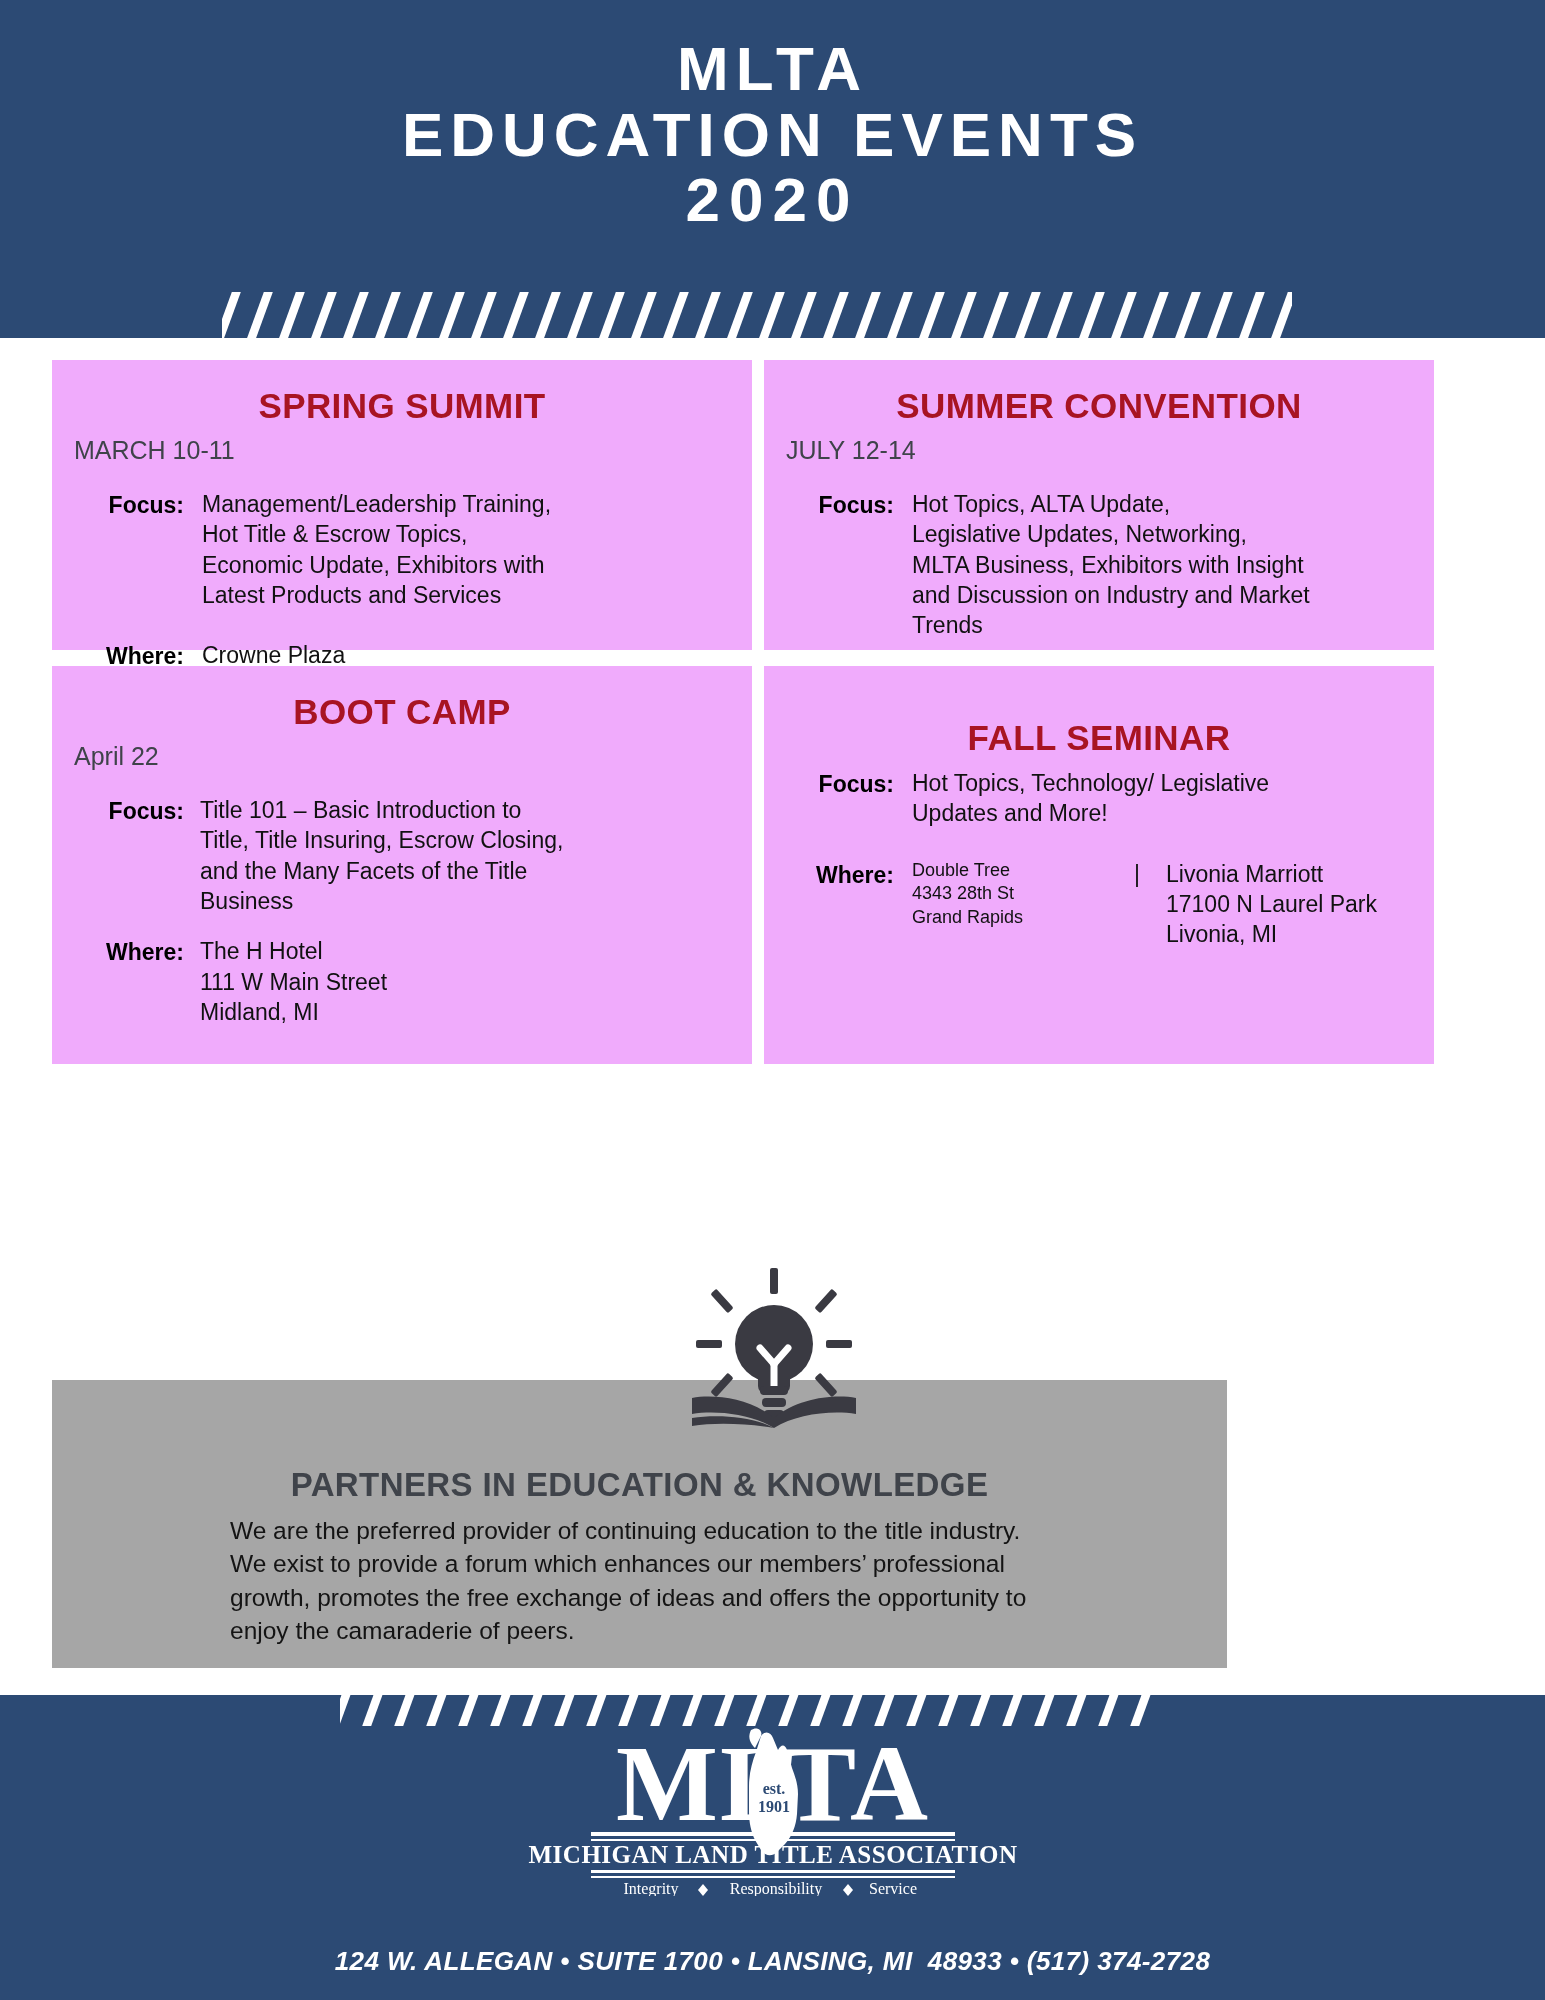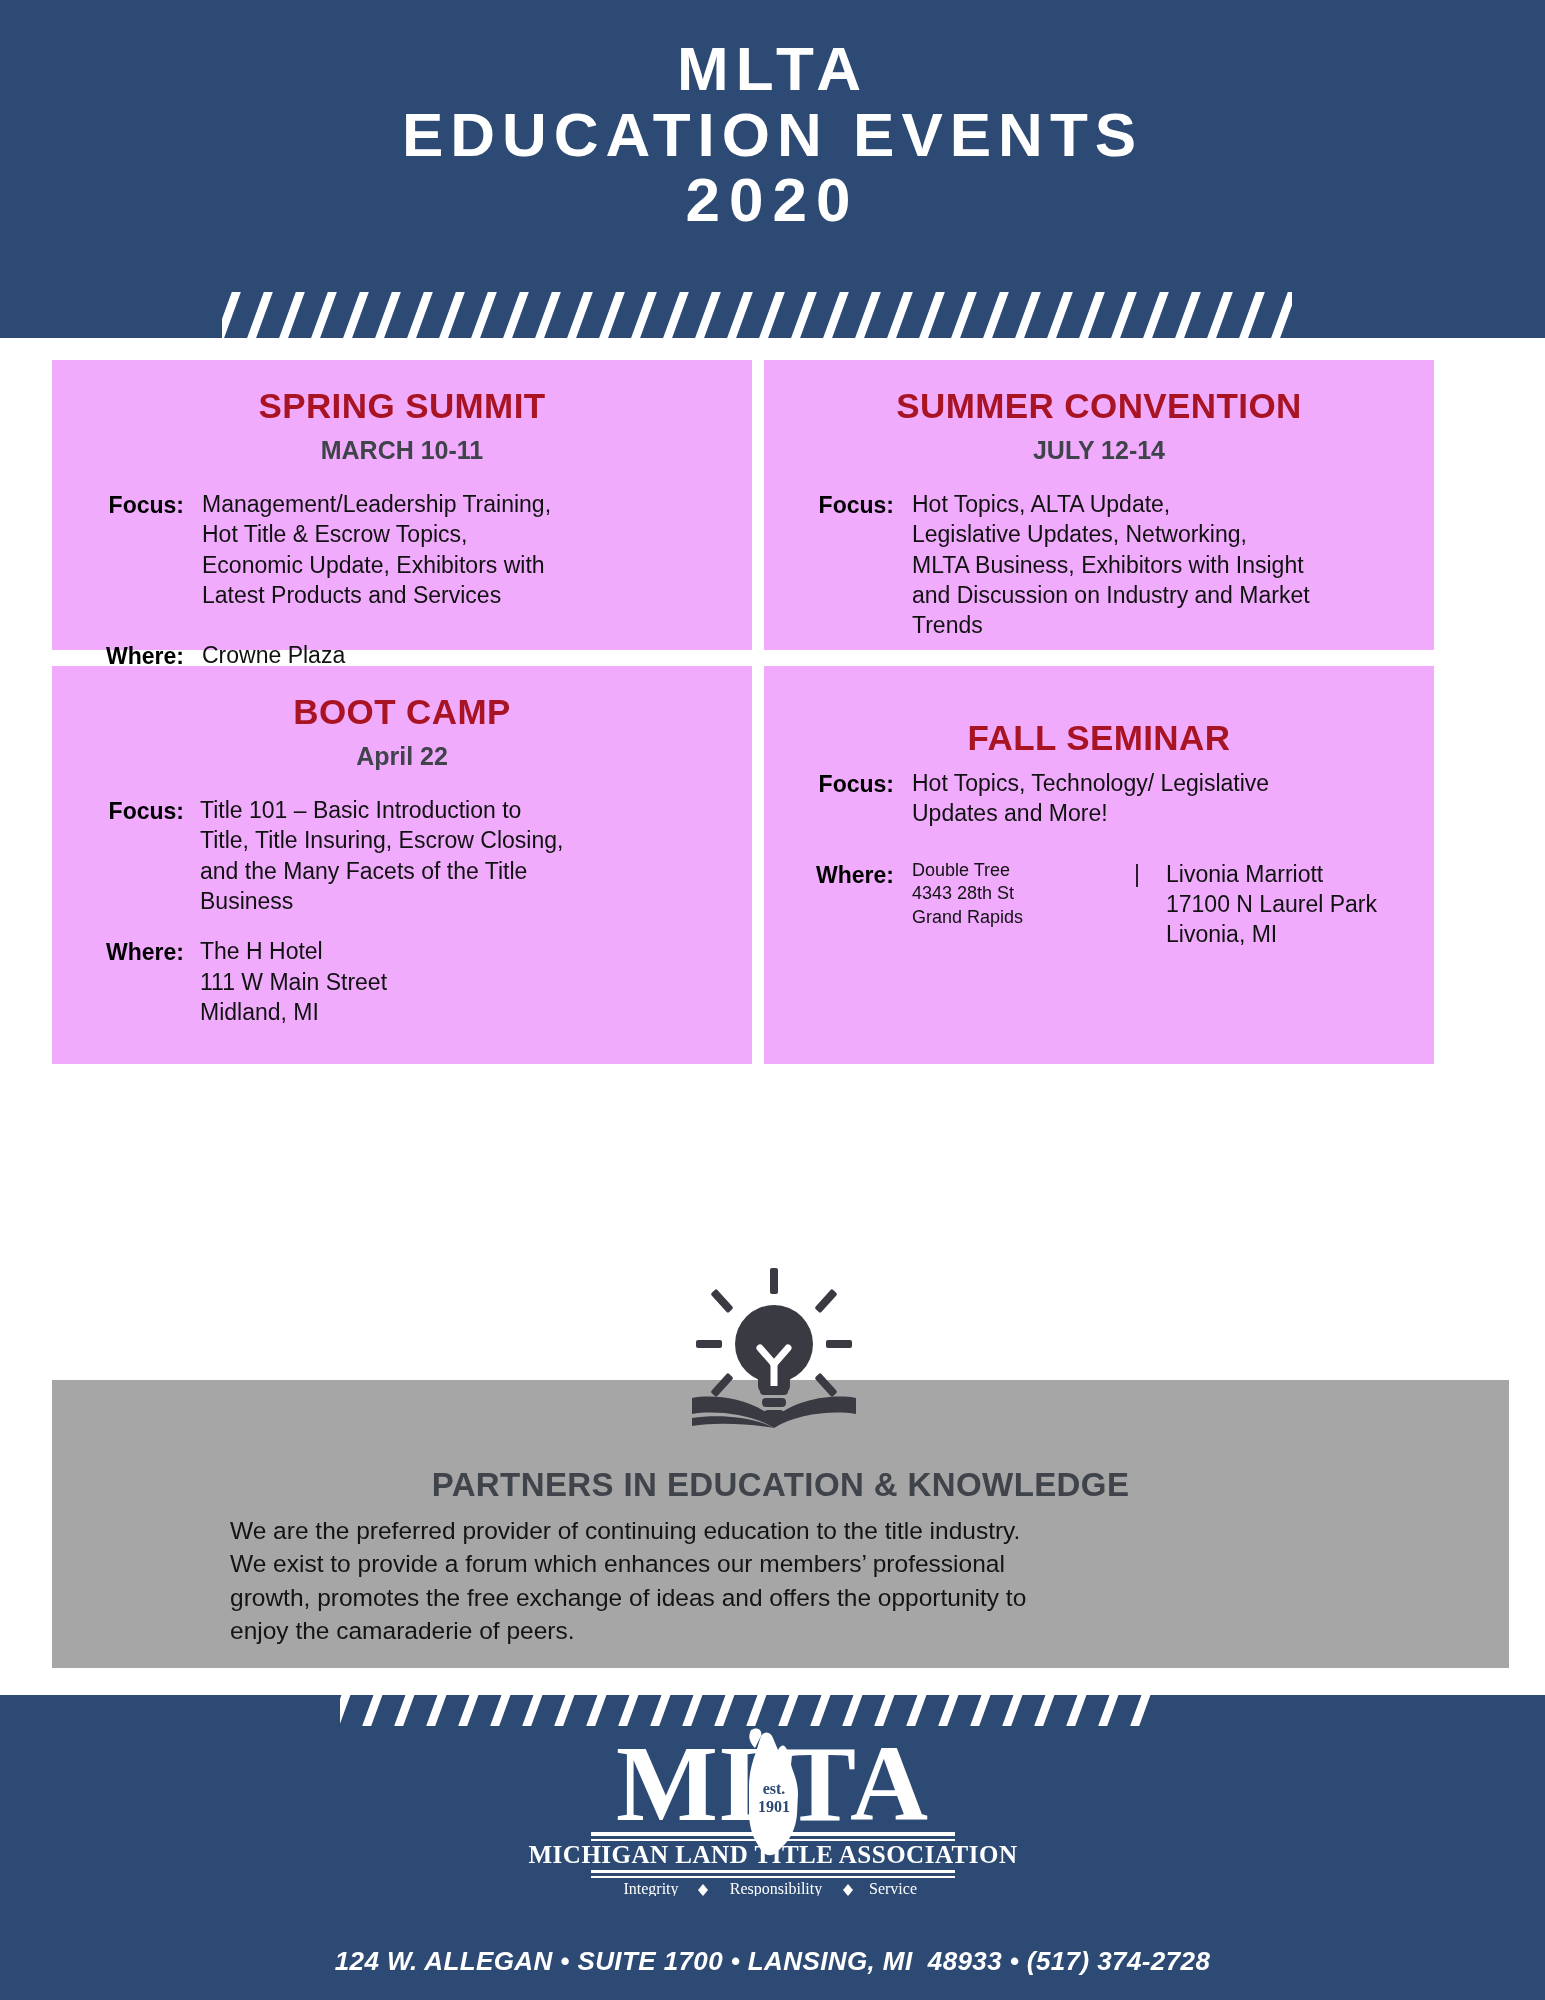--- a/index.html
+++ b/index.html
@@ -97,23 +97,23 @@
 
   .card-title {
     text-align: center;
     color: #a81423;
     font-weight: 700;
     font-size: 35px;
     letter-spacing: 0.4px;
     margin: 0 0 10px 0;
   }
   .card-date {
-    text-align: center;
+    text-align: left;
     color: #3f434a;
-    font-weight: 700;
+    font-weight: 400;
     font-size: 25px;
     margin: 0 0 24px 0;
   }
   .card-date.mixed { font-size: 25px; }
   .card-date.fall { font-size: 25px; letter-spacing: 0.5px; }
 
   .row {
     display: flex;
     margin-bottom: 22px;
   }
@@ -165,21 +165,21 @@
     width: 168px;
     height: 160px;
     z-index: 6;
   }
 
   
   .partners {
     position: absolute;
     left: 52px;
     top: 1380px;
-    width: 1457px;
+    width: 1175px;
     height: 288px;
     background: #a6a6a6;
     box-sizing: border-box;
     padding: 86px 0 0 0;
     z-index: 3;
   }
   .partners-title {
     text-align: center;
     color: #3f434a;
     font-weight: 700;

